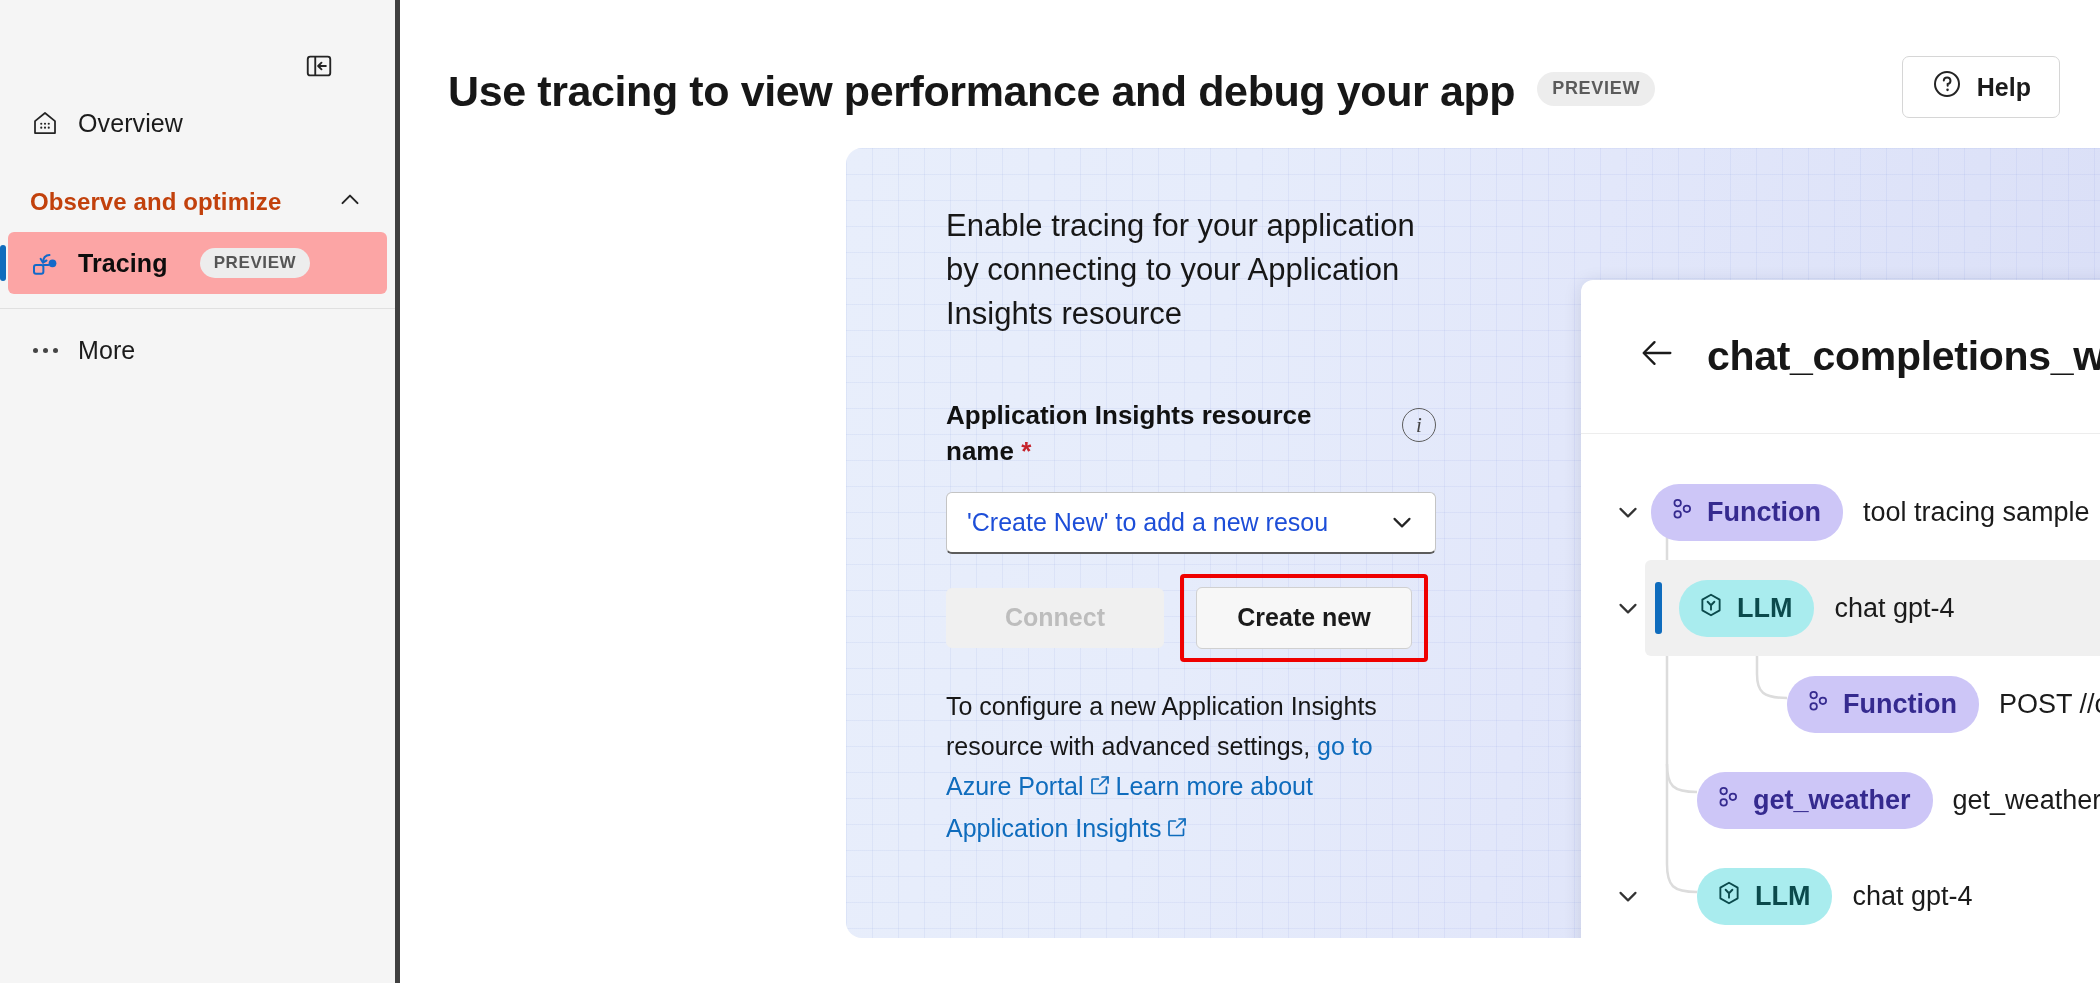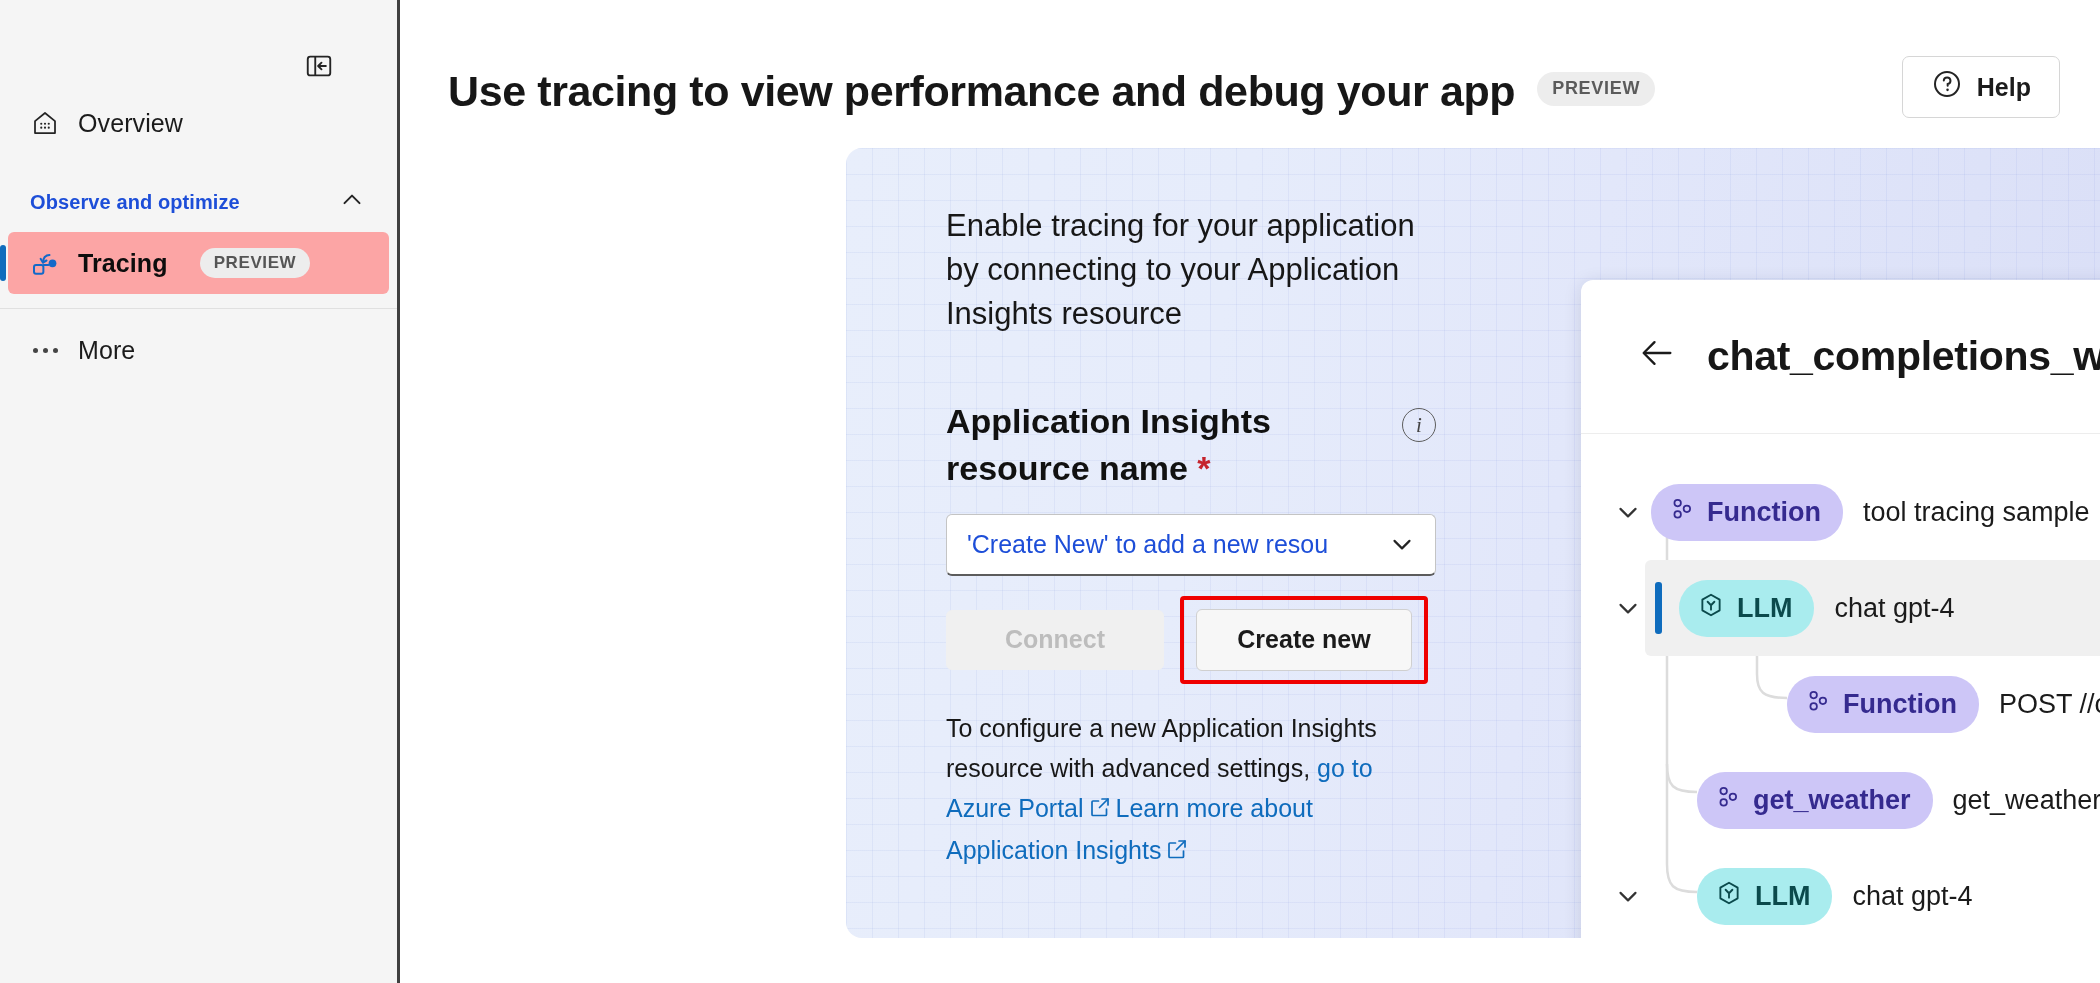--- a/index.html
+++ b/index.html
@@ -9,21 +9,21 @@
     background: #ffffff;
     font-family: "Segoe UI", "Liberation Sans", sans-serif;
     -webkit-font-smoothing: antialiased;
   }
   .app { position: relative; width: 2100px; height: 983px; display: flex; }
 
   
   .sidebar {
     width: 400px; height: 983px;
     background: #f5f5f5;
-    border-right: 3px solid #404040;
+    border-right: 5px solid #404040;
     position: relative;
     flex: 0 0 400px;
   }
   .collapse-btn {
     position: absolute; top: 45px; left: 298px;
     width: 42px; height: 42px;
     display: flex; align-items: center; justify-content: center;
     border-radius: 5px; cursor: pointer;
   }
 
@@ -40,21 +40,21 @@
   .nav-item .ico { width: 30px; height: 30px; display:flex; align-items:center; justify-content:center; flex: 0 0 30px;}
   .nav-item .lbl { font-size: 25px; color: #1b1b1b; font-weight: 400; letter-spacing: .1px;}
   .nav-item.overview { margin-top: 92px; }
 
   .group-header {
     display: flex; align-items: center; justify-content: space-between;
     height: 56px; margin: 20px 8px 2px 8px;
     padding: 0 22px 0 22px;
     cursor: pointer;
   }
-  .group-header .gh-label { font-size: 20px; color: #1d4ed8; font-weight: 600; letter-spacing:.1px; }
+  .group-header .gh-label { font-size: 24px; color: #c2410c; font-weight: 600; letter-spacing:.1px; }
 
   .nav-item.selected {
     background: #fca5a5;
     font-weight: 600;
   }
   .nav-item.selected .lbl { font-weight: 700; color: #0d0d0d; }
   .nav-item.selected::before {
     content: ""; position: absolute; left: -8px; top: 13px;
     width: 6px; height: 36px; border-radius: 3px; background: #0f6cbd;
   }
@@ -117,21 +117,21 @@
     position: absolute; left: 100px; top: 56px; width: 510px;
   }
   .hero-lead {
     font-size: 31px; line-height: 1.42; color: #171717; font-weight: 400;
   }
   .field-label-row {
     display: flex; align-items: flex-start;
     margin-top: 62px; width: 490px;
   }
   .field-label {
-    font-size: 34px; font-weight: 600; color: #111; line-height: 1.38;
+    font-size: 26px; font-weight: 600; color: #111; line-height: 1.38;
     max-width: 390px;
   }
   .req-star { color: #c5232c; font-weight: 600; }
   .info-icon {
     margin-left: auto; margin-top: 10px;
     width: 34px; height: 34px; flex: 0 0 34px;
     border: 1.8px solid #5d5d5d; border-radius: 50%;
     display: flex; align-items: center; justify-content: center;
     color: #444; font-size: 21px; font-family: "Liberation Serif", serif;
     font-style: italic; cursor: pointer; background: transparent;

